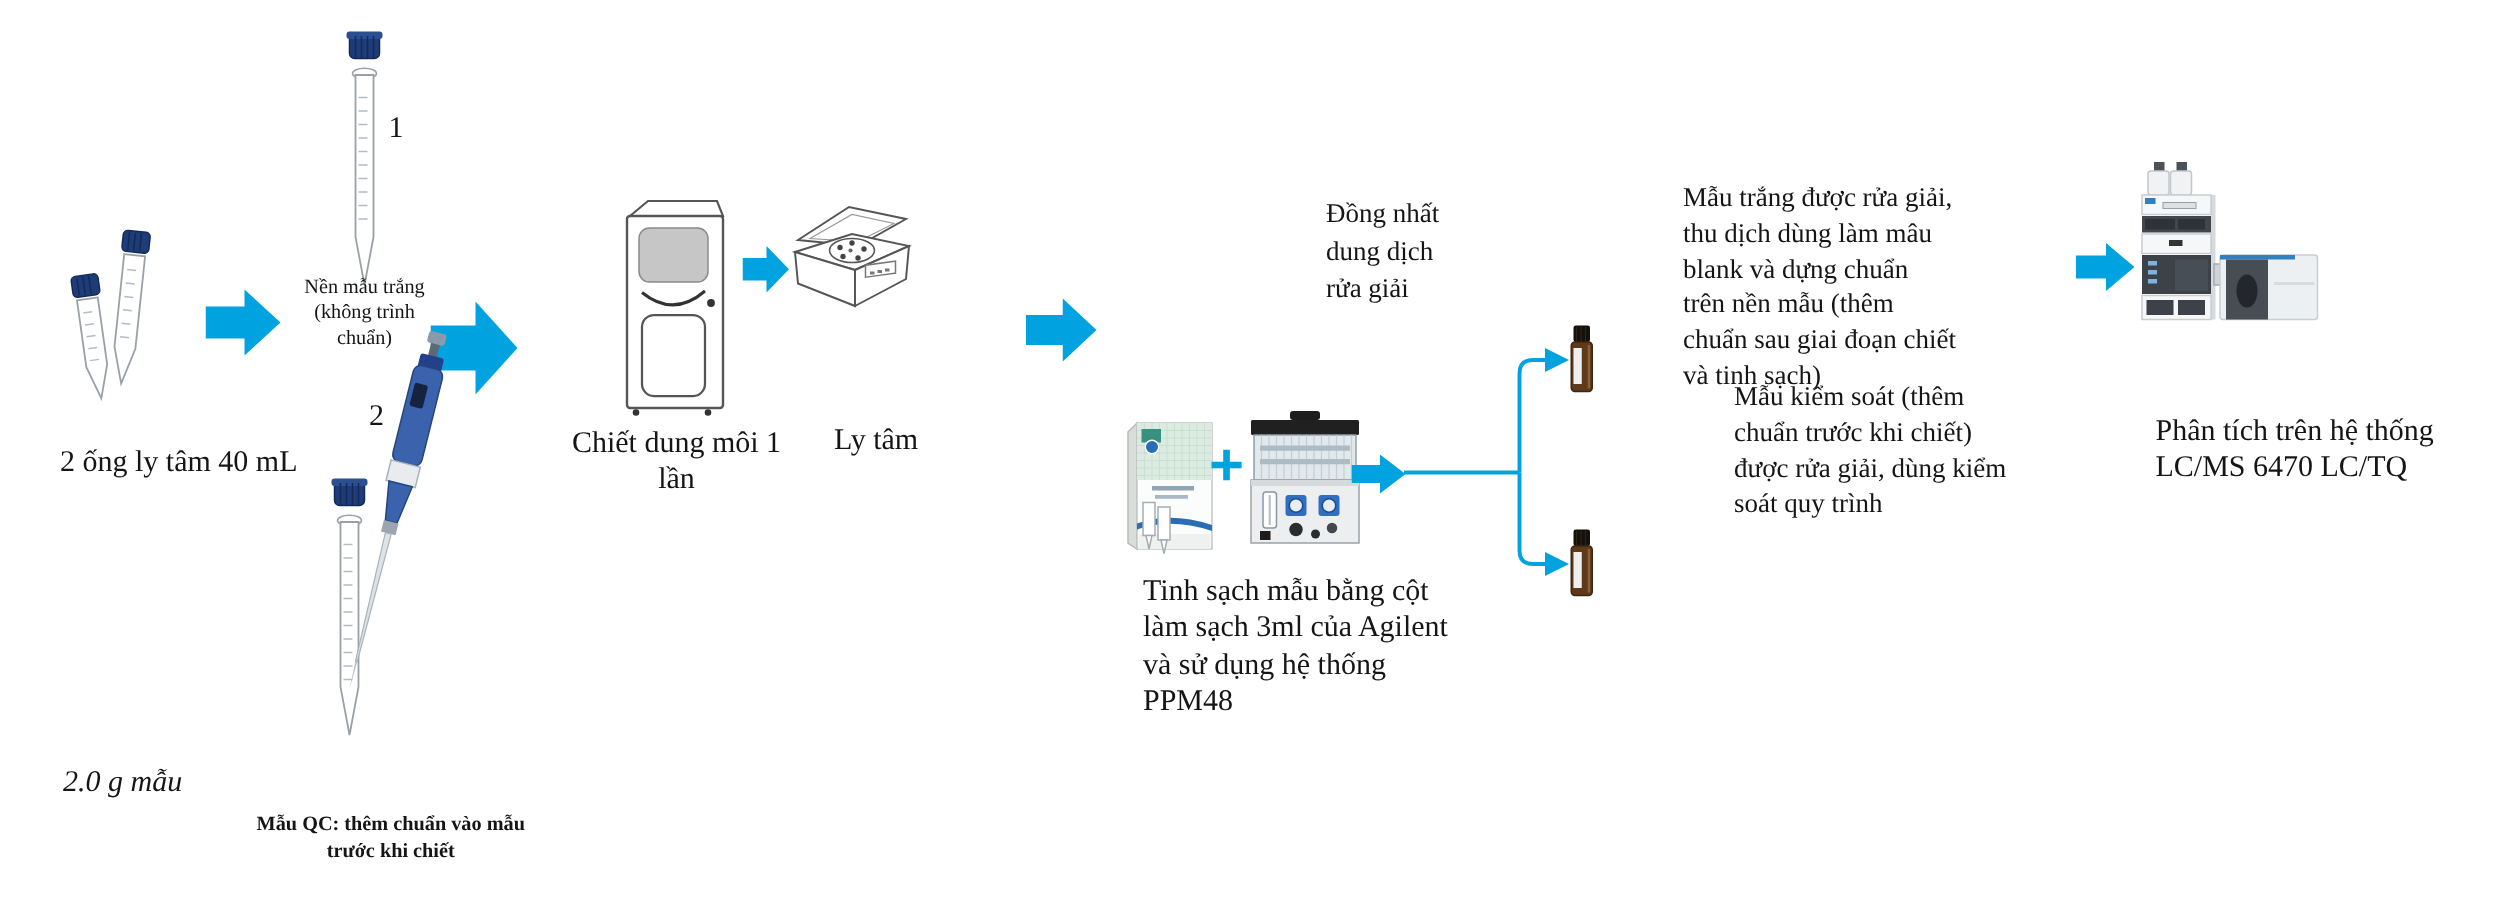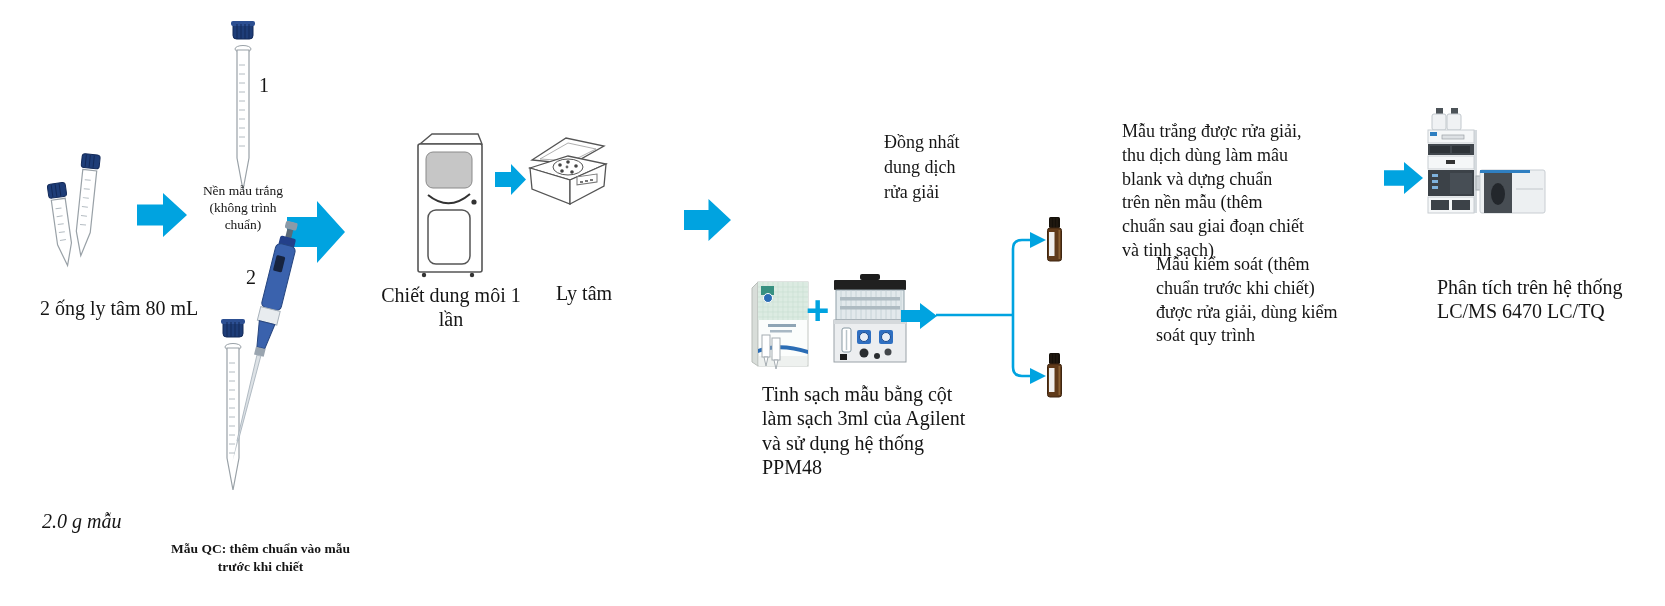--- a/index.html
+++ b/index.html
@@ -24,21 +24,21 @@
       <path d="M13 53 H27 V98 L20 120 L13 98 Z" fill="#ffffff" stroke="#99a1a7" stroke-width="1.2"></path>
       <path d="M16 62 h6 M16 70 h6 M16 78 h6 M16 86 h6 M16 94 h6" stroke="#b4bcc2" stroke-width="1"></path>
     </g>
     <g transform="rotate(6 44 60)">
       <rect x="35" y="8" width="18" height="14" rx="3" fill="#1e3d78" stroke="#132a59"></rect>
       <path d="M39 9 V21 M43 9 V21 M47 9 V21" stroke="#132a59" stroke-width="1"></path>
       <path d="M37 24 H51 V86 L44 110 L37 86 Z" fill="#ffffff" stroke="#99a1a7" stroke-width="1.2"></path>
       <path d="M40 34 h6 M40 43 h6 M40 52 h6 M40 61 h6 M40 70 h6 M40 79 h6" stroke="#b4bcc2" stroke-width="1"></path>
     </g>
   </svg>
-  <div class="abs cap" style="left:40px;top:297px;width:185px;">2 ống ly tâm 80 mL</div>
+  <div class="abs cap" style="left:40px;top:297px;width:185px;">2 ống ly tâm 40 mL</div>
 
   <div class="abs" style="left:137px;top:193px;">
     <svg width="50" height="44" viewBox="0 0 50 44">
         <polygon points="0,11.4 26,11.4 26,0 50,22 26,44 26,32.6 0,32.6" fill="#00A3E0"></polygon>
       </svg>
   </div>
 
   <svg class="abs" style="left:227px;top:20px;" width="32" height="180" viewBox="0 0 32 180">
     <rect x="6" y="2" width="20" height="17" rx="3.5" fill="#1e3d78" stroke="#132a59"></rect>
     <rect x="4" y="1" width="24" height="5" rx="2" fill="#2c4f92"></rect>

